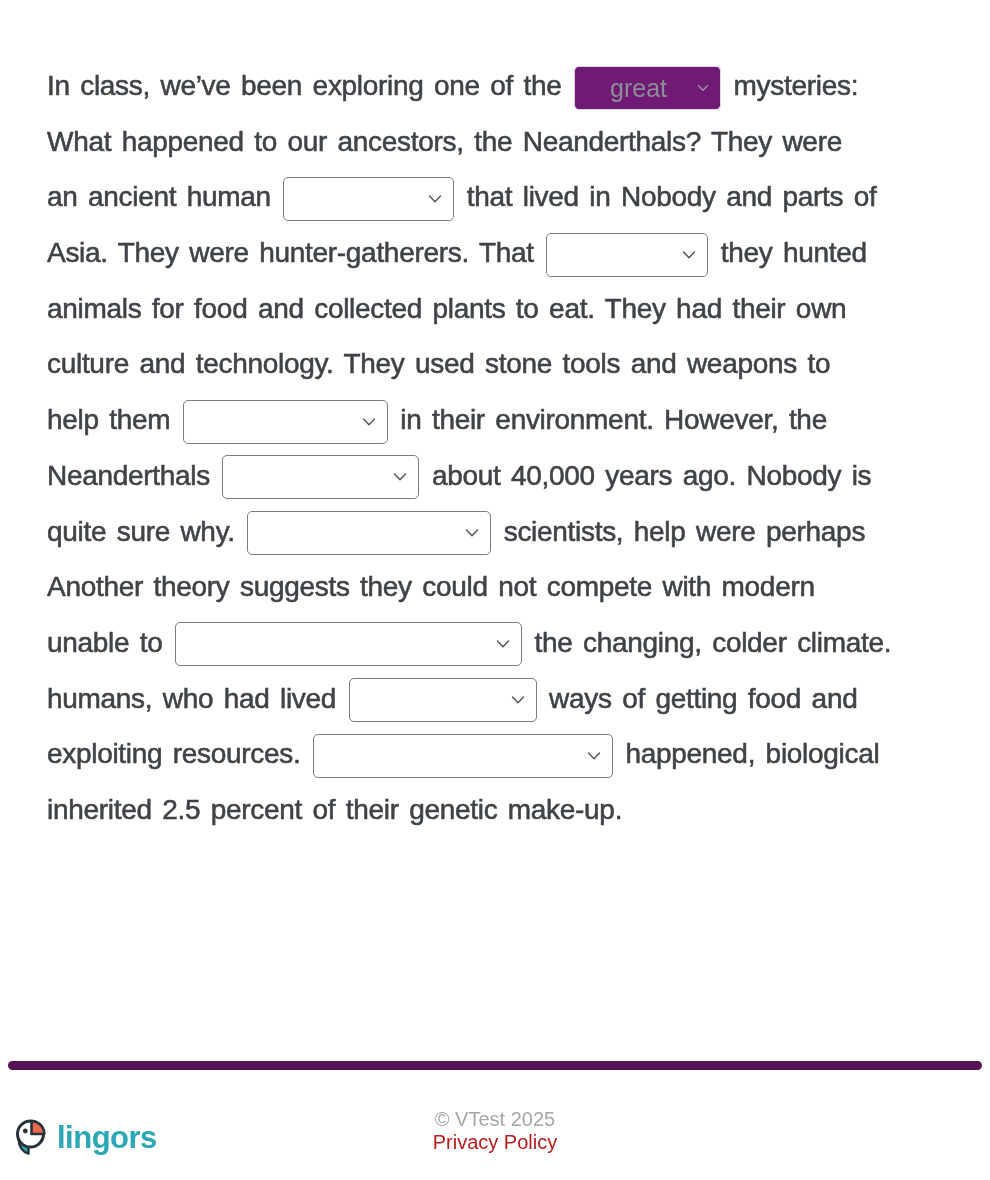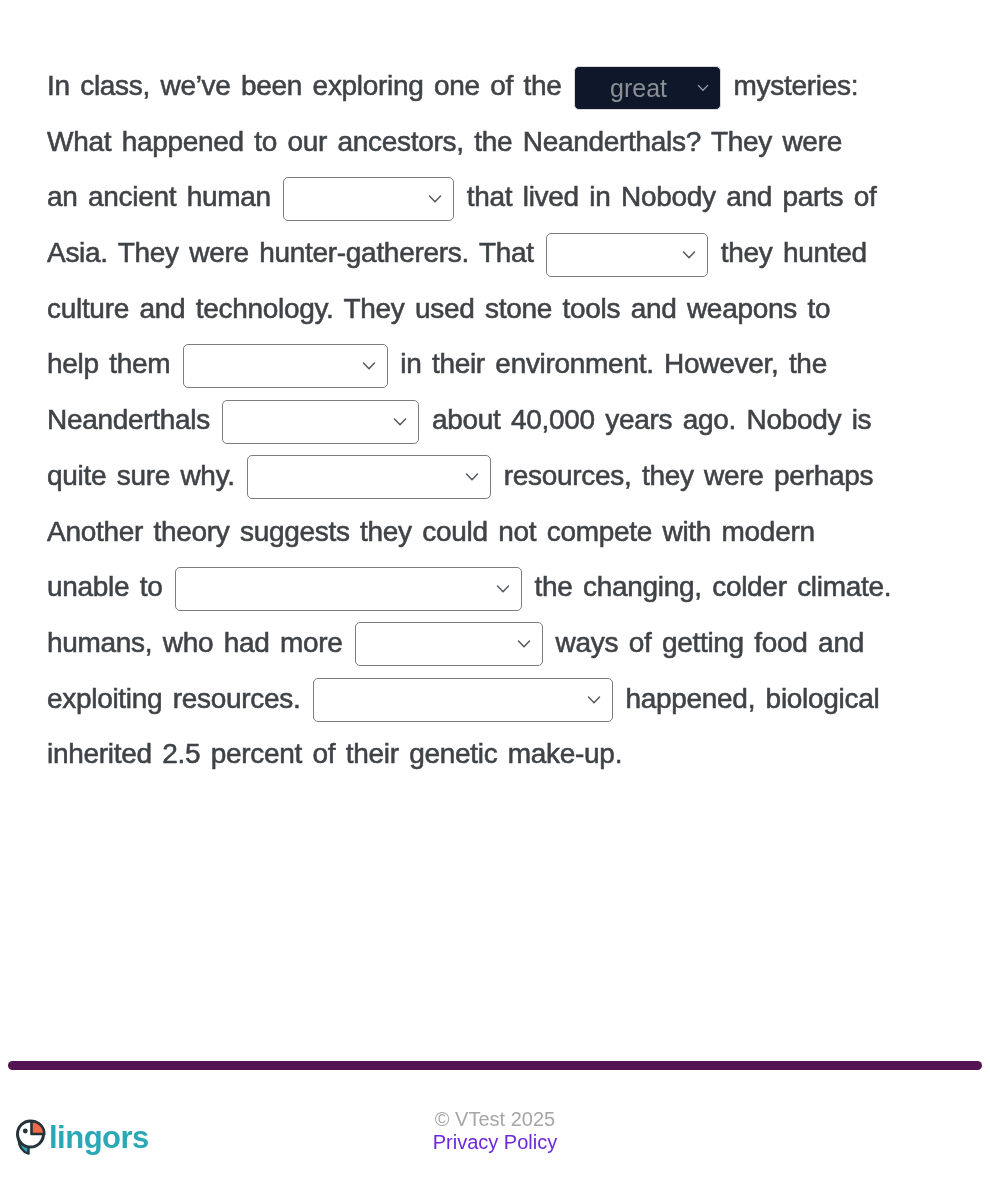--- a/index.html
+++ b/index.html
@@ -54,21 +54,21 @@
     overflow: hidden;
   }
   .cloze .chev {
     position: absolute;
     right: 11px;
     top: 50%;
     transform: translateY(-50%);
     pointer-events: none;
   }
   .cloze.answered {
-    background: #0f172a;
+    background: #701a75;
     border-color: #dadada;
     color: #9aa0a6;
   }
   .cloze.answered .cloze-value { color: #8a8f94; }
 
   
   .footer-bar {
     position: absolute;
     left: 8px; right: 8px; top: 1061px;
     height: 9px;
@@ -78,66 +78,67 @@
     position: absolute;
     left: 0; right: 0; top: 1100px;
     display: grid;
     grid-template-columns: 1fr auto 1fr;
     align-items: start;
     padding: 0 14px;
   }
   .brand {
     display: flex;
     align-items: center;
-    gap: 0;
+    gap: 8px;
     margin-top: 18px;
   }
   .brand-name {
     font-size: 31px;
     font-weight: bold;
     letter-spacing: -0.5px;
   }
   .footer-center {
     text-align: center;
     font-size: 20px;
     line-height: 23px;
     color: #a6a6a6;
     padding-top: 8px;
   }
-  .privacy-link { color: #6d28d9; cursor: pointer; display: inline-block; }
+  .privacy-link { color: #b91c1c; cursor: pointer; display: inline-block; }
 </style>
 </head>
 <body>
 
 <div class="passage">
     <div class="line"><span>In class, we’ve been exploring one of the</span> <span class="cloze answered" style="width: 147px;"><span class="cloze-value">great</span><svg class="chev" width="12" height="8" viewBox="0 0 14 9">
           <path d="M1.5 1.5 L7 7.2 L12.5 1.5" fill="none" stroke="currentColor" stroke-width="1.5" stroke-linecap="round" stroke-linejoin="round"></path>
         </svg></span> <span>mysteries:</span> </div>
     <div class="line"><span>What happened to our ancestors, the Neanderthals? They were</span> </div>
     <div class="line"><span>an ancient human</span> <span class="cloze" style="width: 171px;"><span class="cloze-value"></span><svg class="chev" width="14" height="9" viewBox="0 0 14 9">
           <path d="M1.5 1.5 L7 7.2 L12.5 1.5" fill="none" stroke="currentColor" stroke-width="1.5" stroke-linecap="round" stroke-linejoin="round"></path>
         </svg></span> <span>that lived in Nobody and parts of</span> </div>
     <div class="line"><span>Asia. They were hunter-gatherers. That</span> <span class="cloze" style="width: 162px;"><span class="cloze-value"></span><svg class="chev" width="14" height="9" viewBox="0 0 14 9">
           <path d="M1.5 1.5 L7 7.2 L12.5 1.5" fill="none" stroke="currentColor" stroke-width="1.5" stroke-linecap="round" stroke-linejoin="round"></path>
         </svg></span> <span>they hunted</span> </div>
+    <div class="line"><span>animals for food and collected plants to eat. They had their own</span> </div>
     <div class="line"><span>culture and technology. They used stone tools and weapons to</span> </div>
     <div class="line"><span>help them</span> <span class="cloze" style="width: 205px;"><span class="cloze-value"></span><svg class="chev" width="14" height="9" viewBox="0 0 14 9">
           <path d="M1.5 1.5 L7 7.2 L12.5 1.5" fill="none" stroke="currentColor" stroke-width="1.5" stroke-linecap="round" stroke-linejoin="round"></path>
         </svg></span> <span>in their environment. However, the</span> </div>
     <div class="line"><span>Neanderthals</span> <span class="cloze" style="width: 197px;"><span class="cloze-value"></span><svg class="chev" width="14" height="9" viewBox="0 0 14 9">
           <path d="M1.5 1.5 L7 7.2 L12.5 1.5" fill="none" stroke="currentColor" stroke-width="1.5" stroke-linecap="round" stroke-linejoin="round"></path>
         </svg></span> <span>about 40,000 years ago. Nobody is</span> </div>
     <div class="line"><span>quite sure why.</span> <span class="cloze" style="width: 244px;"><span class="cloze-value"></span><svg class="chev" width="14" height="9" viewBox="0 0 14 9">
           <path d="M1.5 1.5 L7 7.2 L12.5 1.5" fill="none" stroke="currentColor" stroke-width="1.5" stroke-linecap="round" stroke-linejoin="round"></path>
-        </svg></span> <span>resources, they were perhaps</span> </div>
+        </svg></span> <span>scientists, help were perhaps</span> </div>
     <div class="line"><span>Another theory suggests they could not compete with modern</span> </div>
     <div class="line"><span>unable to</span> <span class="cloze" style="width: 347px;"><span class="cloze-value"></span><svg class="chev" width="14" height="9" viewBox="0 0 14 9">
           <path d="M1.5 1.5 L7 7.2 L12.5 1.5" fill="none" stroke="currentColor" stroke-width="1.5" stroke-linecap="round" stroke-linejoin="round"></path>
         </svg></span> <span>the changing, colder climate.</span> </div>
-    <div class="line"><span>humans, who had more</span> <span class="cloze" style="width: 188px;"><span class="cloze-value"></span><svg class="chev" width="14" height="9" viewBox="0 0 14 9">
+    <div class="line"><span>humans, who had lived</span> <span class="cloze" style="width: 188px;"><span class="cloze-value"></span><svg class="chev" width="14" height="9" viewBox="0 0 14 9">
           <path d="M1.5 1.5 L7 7.2 L12.5 1.5" fill="none" stroke="currentColor" stroke-width="1.5" stroke-linecap="round" stroke-linejoin="round"></path>
         </svg></span> <span>ways of getting food and</span> </div>
     <div class="line"><span>exploiting resources.</span> <span class="cloze" style="width: 300px;"><span class="cloze-value"></span><svg class="chev" width="14" height="9" viewBox="0 0 14 9">
           <path d="M1.5 1.5 L7 7.2 L12.5 1.5" fill="none" stroke="currentColor" stroke-width="1.5" stroke-linecap="round" stroke-linejoin="round"></path>
         </svg></span> <span>happened, biological</span> </div>
     <div class="line"><span>inherited 2.5 percent of their genetic make-up.</span> </div>
   </div>
 
 <div class="footer-bar" style="background: rgb(84, 20, 83);"></div>
 

